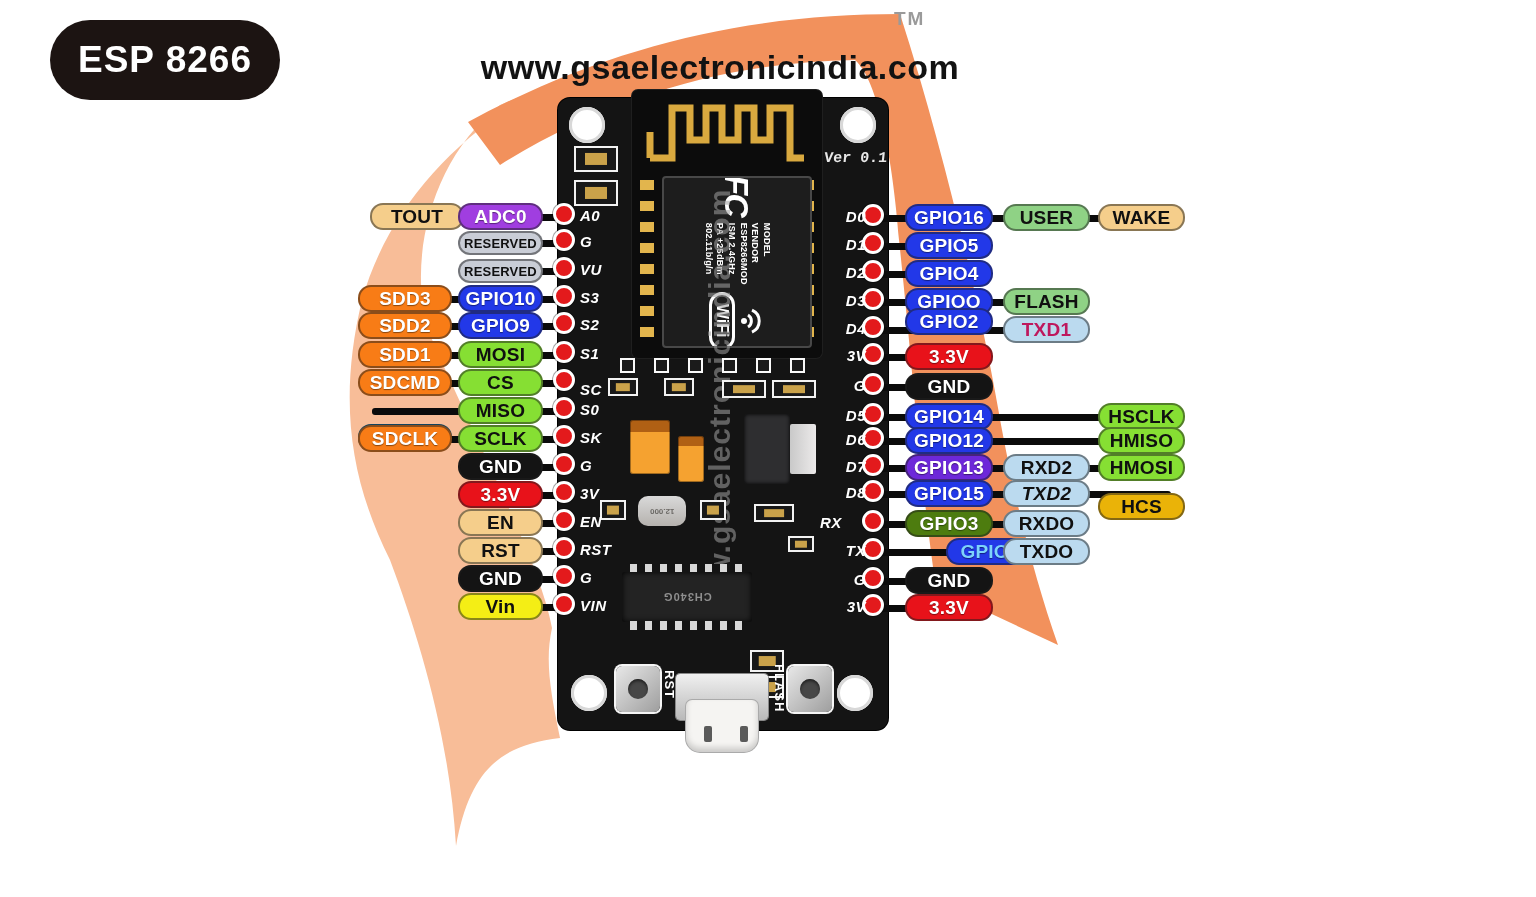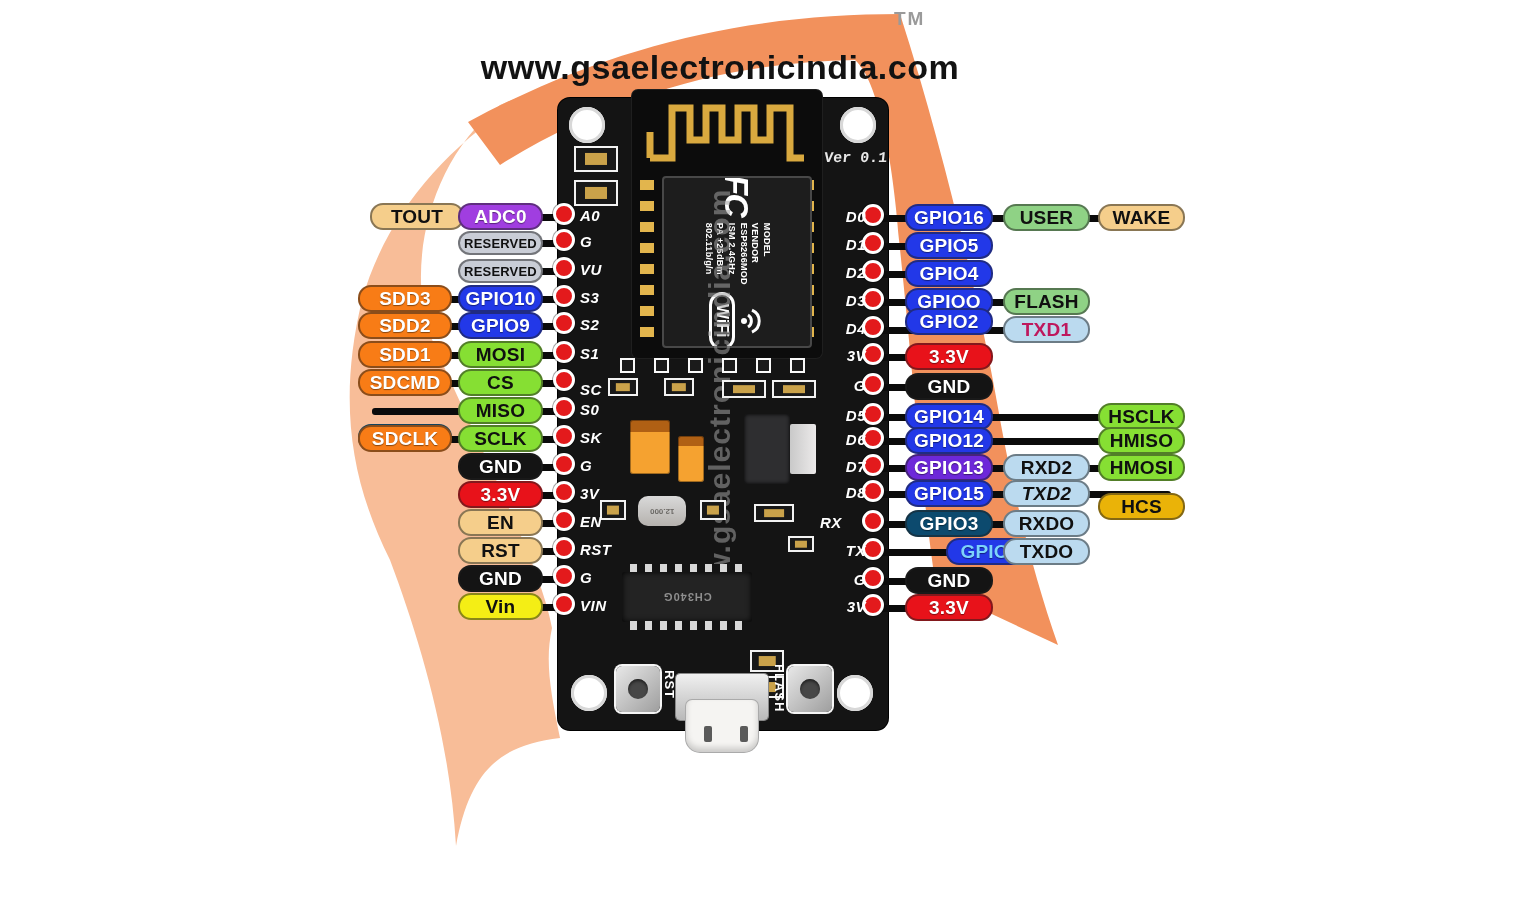--- a/index.html
+++ b/index.html
@@ -92,20 +92,21 @@
     <path id="swoosh-dark-path" fill="#F2915C" d="M 468 122
       C 620 40 760 14 900 14
       C 950 170 985 330 1002 430
       C 1015 500 1035 580 1058 645
       L 936 588
       C 920 480 912 360 899 240
       C 893 160 878 80 855 60
       C 740 62 620 90 500 165 Z"></path>
   </svg>
 
+  <div class="abs esp-badge">ESP 8266</div>
   <div class="abs page-title">www.gsaelectronicindia.com</div>
   <div class="abs trademark">TM</div>
 
   <div class="abs pcb">
 
     <div class="abs module">
       <svg class="abs" width="170" height="66" viewBox="0 0 170 66" style="left:10px;top:8px">
         <path d="M 8 60 H 30 V 10 H 48 V 42 H 64 V 10 H 80 V 42 H 96 V 10 H 112 V 42 H 128 V 10 H 148 V 60 H 162" fill="none" stroke="#D9A93F" stroke-width="7"></path>
         <path d="M 8 60 V 34" fill="none" stroke="#D9A93F" stroke-width="7"></path>
       </svg>
@@ -332,21 +333,21 @@
       <div class="pill" style="left: 1098px; top: 454px; width: 87px; background: rgb(134, 223, 51); border-color: rgba(30, 30, 30, 0.5); color: rgb(16, 16, 16);">HMOSI</div>
       <div class="dot" style="left: 862px; top: 454px;"></div>
       <div class="blabel" style="left: 820px; top: 458px; width: 46px; text-align: right;">D7</div>
       <div class="line" style="left: 874px; top: 491px; width: 297px;"></div>
       <div class="pill" style="left: 905px; top: 480px; width: 88px; background: rgb(34, 56, 232); border-color: rgba(30, 30, 30, 0.5); color: rgb(255, 255, 255); text-shadow: rgba(0, 0, 0, 0.45) 0px 1px 1px;">GPIO15</div>
       <div class="pill" style="left: 1003px; top: 480px; width: 87px; background: rgb(187, 218, 239); border-color: rgba(30, 30, 30, 0.5); color: rgb(16, 16, 16); font-style: italic;">TXD2</div>
       <div class="pill" style="left: 1098px; top: 480px; width: 87px; background: #eab308; border-color: rgba(30, 30, 30, 0.5); color: rgb(16, 16, 16); margin-top: 13px;">HCS</div>
       <div class="dot" style="left: 862px; top: 480px;"></div>
       <div class="blabel" style="left: 820px; top: 484px; width: 46px; text-align: right;">D8</div>
       <div class="line" style="left: 874px; top: 521px; width: 202px;"></div>
-      <div class="pill" style="left: 905px; top: 510px; width: 88px; background: #0c4a6e; border-color: rgba(30, 30, 30, 0.5); color: rgb(255, 255, 255); text-shadow: rgba(0, 0, 0, 0.45) 0px 1px 1px;">GPIO3</div>
+      <div class="pill" style="left: 905px; top: 510px; width: 88px; background: #4d7c0f; border-color: rgba(30, 30, 30, 0.5); color: rgb(255, 255, 255); text-shadow: rgba(0, 0, 0, 0.45) 0px 1px 1px;">GPIO3</div>
       <div class="pill" style="left: 1003px; top: 510px; width: 87px; background: rgb(187, 218, 239); border-color: rgba(30, 30, 30, 0.5); color: rgb(16, 16, 16);">RXDO</div>
       <div class="dot" style="left: 862px; top: 510px;"></div>
       <div class="blabel" style="left: 820px; top: 514px; width: 46px; text-align: left;">RX</div>
       <div class="line" style="left: 874px; top: 549px; width: 202px;"></div>
       <div class="pill" style="left: 946px; top: 538px; width: 88px; background: rgb(34, 56, 232); border-color: rgba(30, 30, 30, 0.5); color: #7dd3fc; text-shadow: rgba(0, 0, 0, 0.45) 0px 1px 1px;">GPIO1</div>
       <div class="pill" style="left: 1003px; top: 538px; width: 87px; background: rgb(187, 218, 239); border-color: rgba(30, 30, 30, 0.5); color: rgb(16, 16, 16);">TXDO</div>
       <div class="dot" style="left: 862px; top: 538px;"></div>
       <div class="blabel" style="left: 820px; top: 542px; width: 46px; text-align: right;">TX</div>
       <div class="line" style="left: 874px; top: 578px; width: 105px;"></div>
       <div class="pill" style="left: 905px; top: 567px; width: 88px; background: rgb(20, 20, 20); border-color: rgba(30, 30, 30, 0.5); color: rgb(255, 255, 255); text-shadow: rgba(0, 0, 0, 0.45) 0px 1px 1px;">GND</div>

